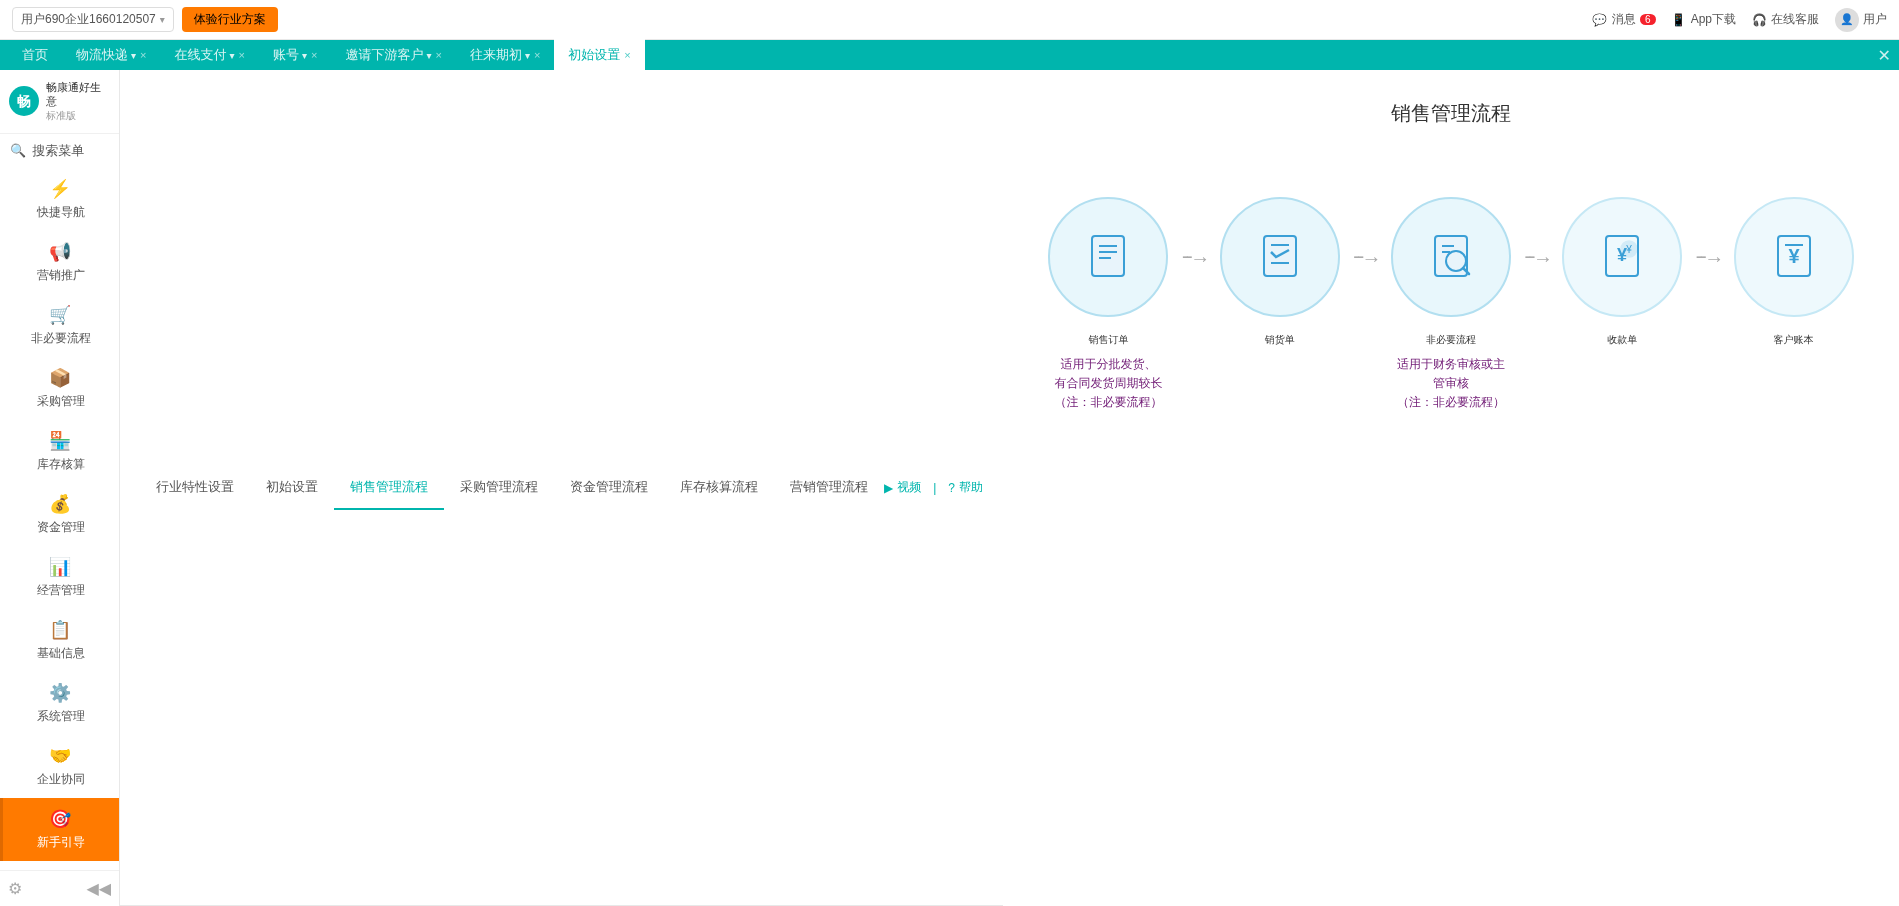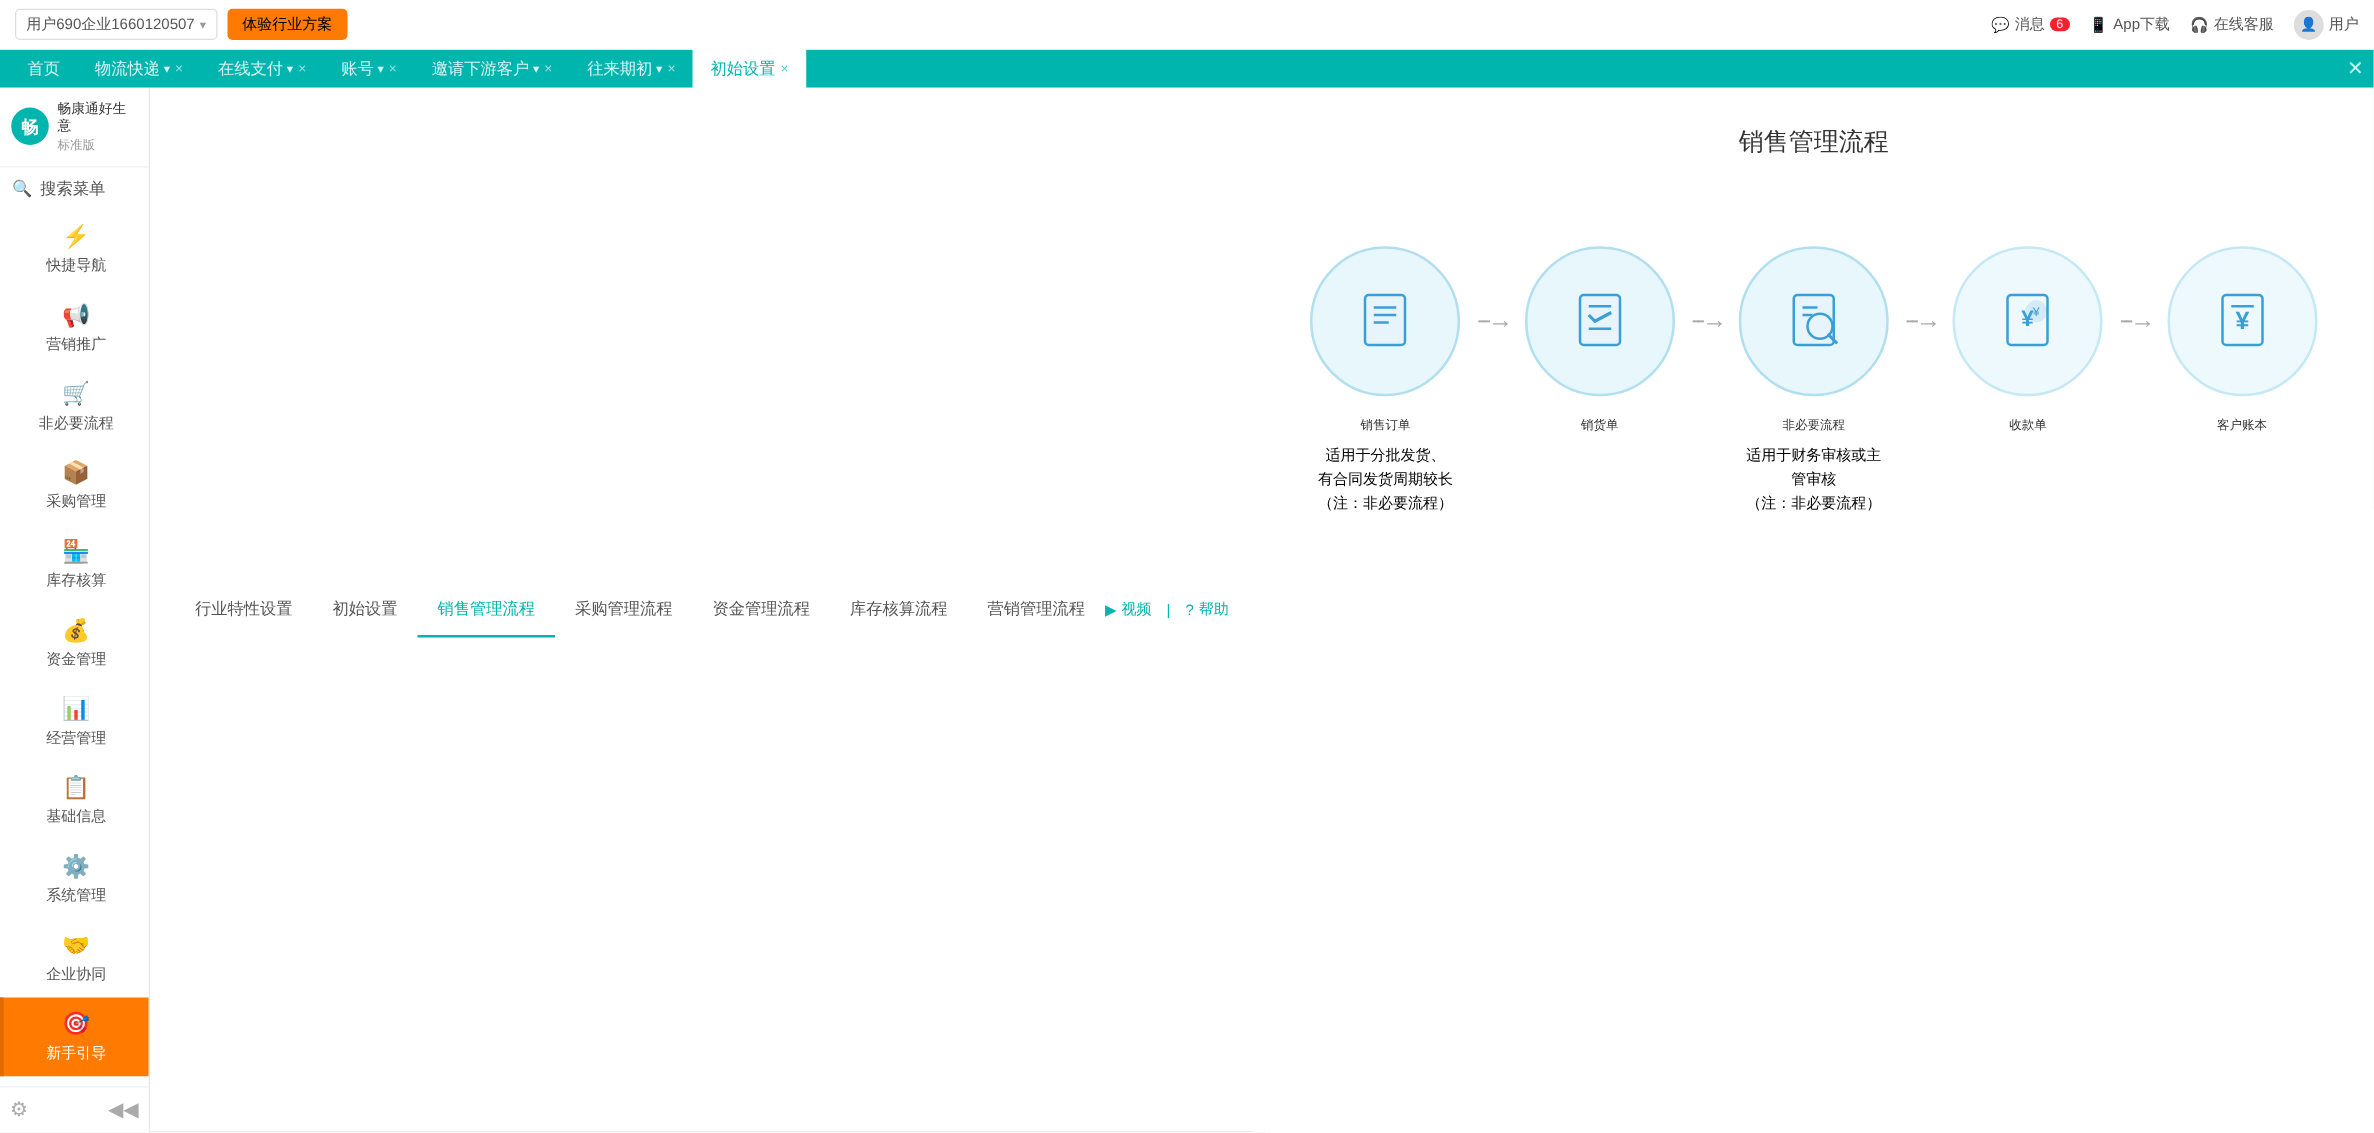--- a/index.html
+++ b/index.html
@@ -107,21 +107,21 @@
       width: 160px;
     }
     .flow-circle {
       width: 120px; height: 120px; border-radius: 50%;
       border: 2px solid #b2dff0; background: #e8f7fc;
       display: flex; align-items: center; justify-content: center;
       margin-bottom: 16px; position: relative;
     }
     .flow-circle.light { border-color: #c5e8f5; background: #eef9fd; }
     .flow-label { font-size: 10px; color: #333; font-weight: 500; margin-bottom: 8px; text-align: center; }
-    .flow-desc { font-size: 12px; color: #000000; text-align: center; line-height: 1.6; }
+    .flow-desc { font-size: 12px; color: #701a75; text-align: center; line-height: 1.6; }
     .flow-arrow {
       font-size: 20px; color: #aaa; margin-top: 48px; padding: 0 8px;
       letter-spacing: -4px; white-space: nowrap;
     }
   </style>
 </head>
 <body>
 
 <div class="top-bar">
   <div class="top-bar-left">

